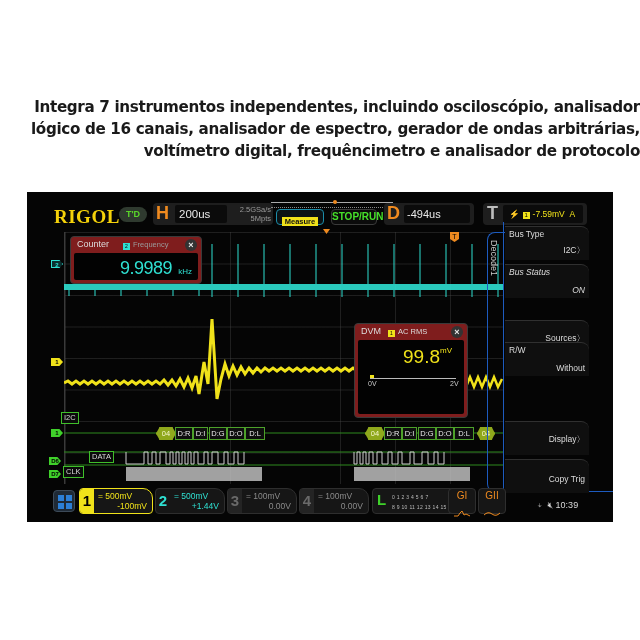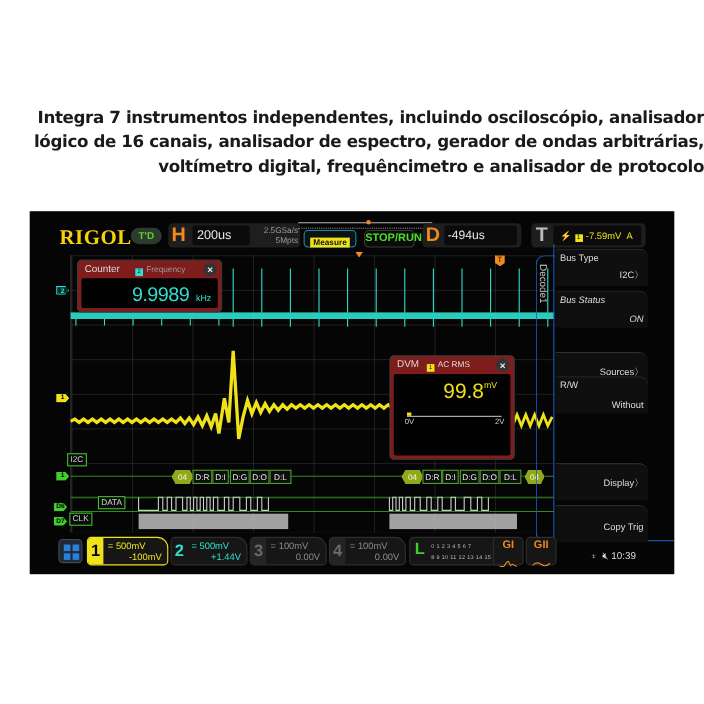--- a/index.html
+++ b/index.html
@@ -77,21 +77,21 @@
   .bot-home { position: absolute; left: 26px; top: 298px; width: 22px; height: 22px; border-radius: 4px; background: #1f2a36; border: 1px solid #3c4a58; }
   .bot-home i { position: absolute; width: 6px; height: 6px; background: #2c7fd6; }
   .chbox { position: absolute; top: 296px; height: 26px; border-radius: 4px 10px 4px 4px; background: #161616; border: 1px solid #2e2e2e; }
   .chbox .num { position: absolute; left: 0; top: 0; width: 14px; height: 24px; font-size: 15px; font-weight: bold; text-align: center; line-height: 24px; }
   .chbox .l1 { position: absolute; left: 18px; top: 2px; font-size: 8.5px; }
   .chbox .l2 { position: absolute; right: 5px; top: 12px; font-size: 8.5px; }
   .lbox { position: absolute; left: 345px; top: 296px; width: 88px; height: 26px; border-radius: 4px; background: #161616; border: 1px solid #2e2e2e; }
   .lbox .L { position: absolute; left: 4px; top: 2px; color: #3fd12a; font-size: 15px; font-weight: bold; }
   .lbox .r1, .lbox .r2 { position: absolute; left: 19px; font-size: 5px; color: #bdbdbd; white-space: nowrap; letter-spacing: 0.3px; }
   .gbox { position: absolute; top: 296px; width: 28px; height: 26px; border-radius: 4px; background: #161616; border: 1px solid #2e2e2e; color: #ef8a1f; text-align: center; }
-  .gbox .g { font-size: 10px; font-weight: bold; line-height: 14px; }
+  .gbox .g { font-size: 10px; font-weight: normal; line-height: 14px; }
   .status { position: absolute; left: 510px; top: 308px; color: #d8d8d8; font-size: 9px; white-space: nowrap; }
 </style>
 </head>
 <body>
 
 <div class="caption">
   <div>Integra 7 instrumentos independentes, incluindo osciloscópio, analisador</div>
   <div>lógico de 16 canais, analisador de espectro, gerador de ondas arbitrárias,</div>
   <div>voltímetro digital, frequêncimetro e analisador de protocolo</div>
 </div>

